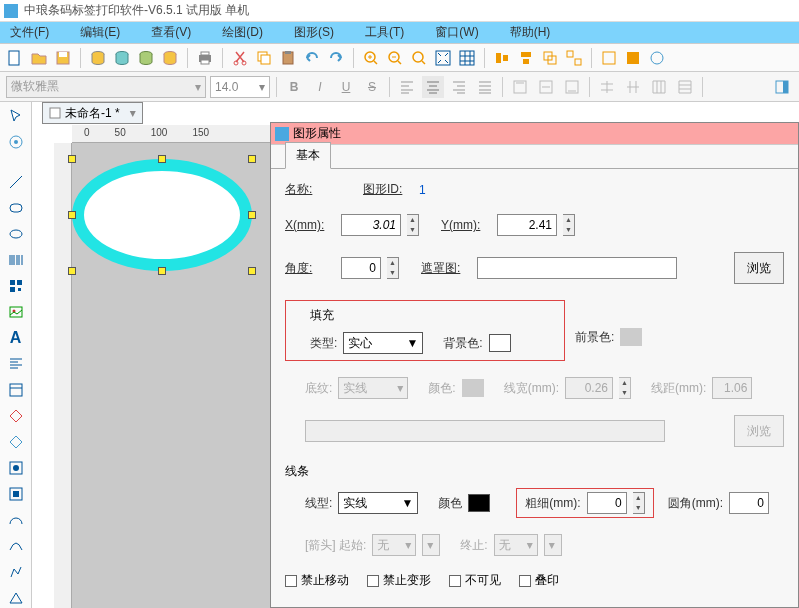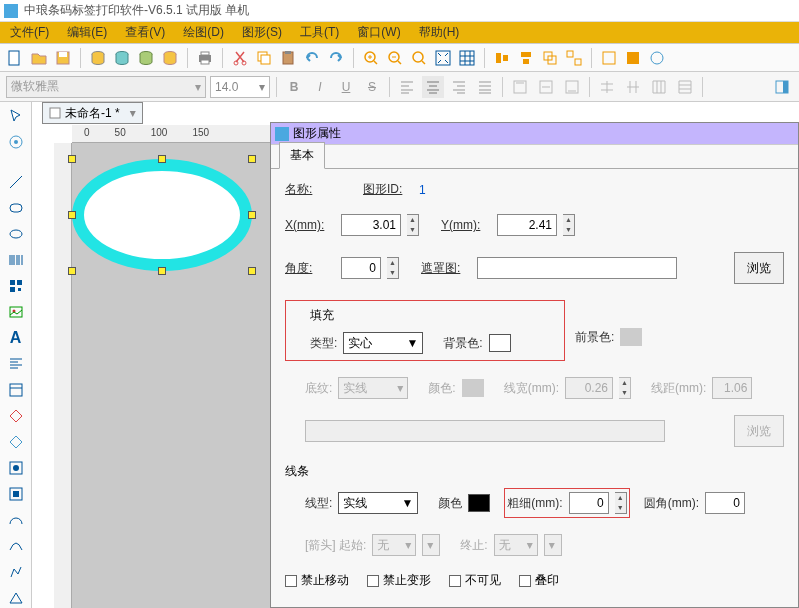--- a/index.html
+++ b/index.html
@@ -1,20 +1,20 @@
 <!DOCTYPE html>
 <html><head>
 <meta charset="utf-8">
 <style>
 * { box-sizing: border-box; margin: 0; padding: 0; font-family: "Microsoft YaHei", sans-serif; font-size: 12px; }
 body { background: #fff; width: 799px; height: 608px; overflow: hidden; position: relative; }
 .titlebar { height: 22px; background: #fff; border-bottom: 1px solid #ddd; display: flex; align-items: center; padding-left: 4px; }
 .titlebar-icon { width: 14px; height: 14px; background: #4aa8e0; margin-right: 6px; }
 .titlebar-text { color: #555; font-size: 12px; }
-.menubar { height: 22px; background: #eab308; border-bottom: 1px solid #ccc; display: flex; align-items: center; padding-left: 4px; gap: 6px; }
+.menubar { height: 22px; background: #7dd3fc; border-bottom: 1px solid #ccc; display: flex; align-items: center; padding-left: 4px; gap: 19px; }
 .menubar span { padding: 2px 6px; color: #333; cursor: default; }
 .toolbar { height: 28px; background: #fafafa; border-bottom: 1px solid #ccc; display: flex; align-items: center; padding: 0 6px; gap: 6px; }
 .tbtn { width: 18px; height: 18px; display: inline-flex; align-items: center; justify-content: center; }
 .tsep { width: 1px; height: 20px; background: #ccc; margin: 0 2px; }
 .formatbar { height: 30px; background: #f6f6f6; border-bottom: 1px solid #ccc; display: flex; align-items: center; padding: 0 6px; gap: 4px; }
 .font-combo { width: 200px; height: 22px; border: 1px solid #bbb; background: #eee; color: #999; padding: 0 4px; display: flex; align-items: center; justify-content: space-between; }
 .size-combo { width: 60px; height: 22px; border: 1px solid #bbb; background: #fff; color: #888; padding: 0 4px; display: flex; align-items: center; justify-content: space-between; }
 .fbtn { width: 22px; height: 22px; display: inline-flex; align-items: center; justify-content: center; color: #999; border: 1px solid transparent; }
 .fbtn.active { background: #e8e8e8; }
 .main { display: flex; position: absolute; top: 102px; left: 0; right: 0; bottom: 0; }
@@ -26,22 +26,22 @@
 .ruler-h::before { content: "0         50         100         150"; white-space: pre; position: absolute; left: 12px; top: 2px; color: #444; font-size: 10px; }
 .ruler-v { position: absolute; top: 41px; left: 22px; width: 18px; bottom: 0; background: #f0f0f0; border-right: 1px solid #aaa; }
 .canvas-bg { position: absolute; top: 41px; left: 40px; right: 0; bottom: 0; background: #c9c9c9; }
 .ellipse-sel { position: absolute; top: 16px; left: 0; width: 180px; height: 112px; }
 .ellipse-shape { width: 180px; height: 112px; border-radius: 50%; background: #fff; border: 12px solid #22e4e4; }
 .handle { position: absolute; width: 8px; height: 8px; background: #ffee33; border: 1px solid #555; }
 .h-tl { top: -4px; left: -4px; } .h-tm { top: -4px; left: 86px; } .h-tr { top: -4px; right: -4px; }
 .h-ml { top: 52px; left: -4px; } .h-mr { top: 52px; right: -4px; }
 .h-bl { bottom: -4px; left: -4px; } .h-bm { bottom: -4px; left: 86px; } .h-br { bottom: -4px; right: -4px; }
 .props-panel { position: absolute; top: 122px; left: 270px; right: 0; bottom: 0; background: #f7f7f7; border: 1px solid #888; }
-.props-title { height: 22px; background: #c4b5fd; border-bottom: 1px solid #ccc; display: flex; align-items: center; padding-left: 4px; gap: 4px; }
-.props-tab { height: 24px; border-bottom: 1px solid #aaa; display: flex; align-items: flex-end; padding-left: 8px; }
+.props-title { height: 22px; background: #fca5a5; border-bottom: 1px solid #ccc; display: flex; align-items: center; padding-left: 4px; gap: 4px; }
+.props-tab { height: 24px; border-bottom: 1px solid #aaa; display: flex; align-items: flex-end; padding-left: 14px; }
 .props-tab span { border: 1px solid #aaa; border-bottom: 1px solid #f7f7f7; background: #f7f7f7; padding: 4px 10px; position: relative; top: 1px; }
 .props-body { padding: 12px 14px; display: flex; flex-direction: column; gap: 16px; }
 .row { display: flex; align-items: center; gap: 6px; }
 .lbl { color: #333; min-width: 50px; text-decoration: underline; }
 .lbl-s { color: #333; }
 .txtin { height: 22px; border: 1px solid #888; background: #fff; padding: 0 4px; text-align: right; }
 .spin { width: 12px; height: 22px; border: 1px solid #888; border-left: none; background: #eee; display: flex; flex-direction: column; }
 .spin div { flex: 1; font-size: 7px; text-align: center; line-height: 10px; color: #555; }
 .combo { height: 22px; border: 1px solid #555; background: #fff; display: flex; align-items: center; padding: 0 4px; justify-content: space-between; }
 .combo.disabled { background: #eee; color: #aaa; border-color: #bbb; }
@@ -457,21 +457,21 @@
   <div class="props-body">
 
     <div class="row">
       <span class="lbl">名称:</span>
       <span class="lbl" style="margin-left:22px">图形ID:</span>
       <span style="color:#05c">1</span>
     </div>
 
     <div class="row">
       <span class="lbl">X(mm):</span>
-      <input class="txtin" style="width: 60px;" value="3.01">
+      <input class="txtin" style="width: 60px; font-style: italic;" value="3.01">
         <div class="spin">
           <div>▲</div>
           <div>▼</div>
         </div>
       <span class="lbl" style="margin-left:16px">Y(mm):</span>
       <input class="txtin" style="width: 60px;" value="2.41">
         <div class="spin">
           <div>▲</div>
           <div>▼</div>
         </div>
@@ -537,21 +537,21 @@
     <div class="group">
       <div style="margin-bottom:8px">线条</div>
       <div class="row">
         <span class="lbl-s" style="margin-left:20px">线型:</span>
         <div class="combo" style="width:80px">
             <span>实线</span>
             <span>▼</span>
           </div>
         <span class="lbl-s" style="margin-left:14px">颜色</span>
         <div class="swatch" style="background:#000"></div>
-        <div class="group-red row" style="margin-left:8px;padding:3px 2px">
+        <div class="group-red row" style="margin-left:20px;padding:3px 8px">
           <span class="lbl-s">粗细(mm):</span>
           <input class="txtin" style="width: 40px;" value="0">
             <div class="spin">
               <div>▲</div>
               <div>▼</div>
             </div>
         </div>
         <span class="lbl-s" style="margin-left:8px">圆角(mm):</span>
         <input class="txtin" style="width: 40px;" value="0">
       </div>

